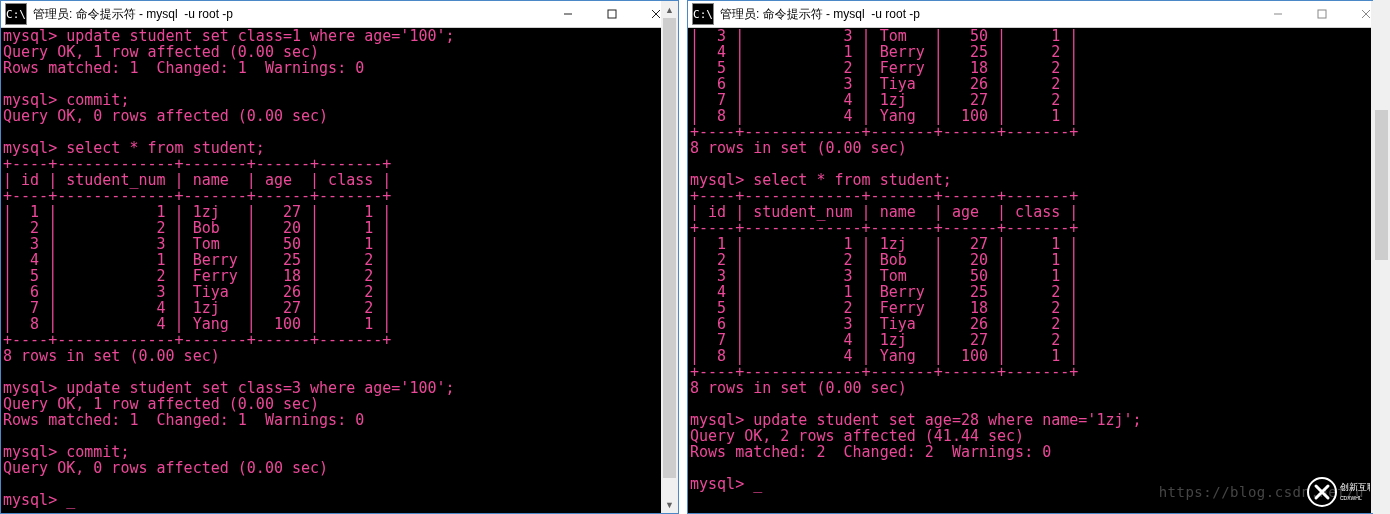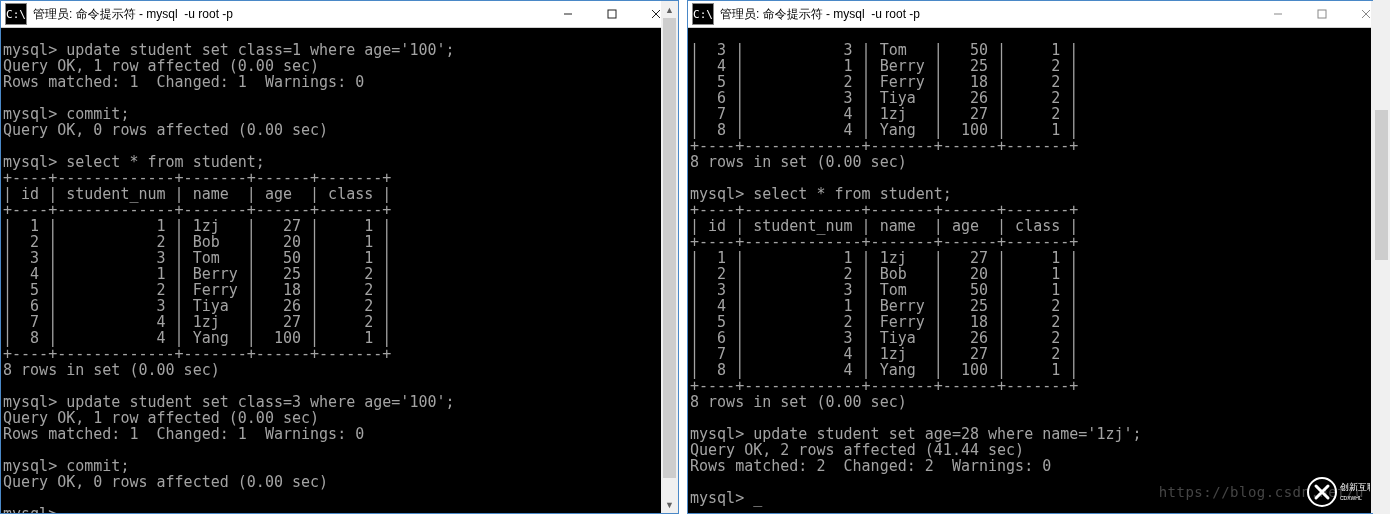--- a/index.html
+++ b/index.html
@@ -6,21 +6,21 @@
   .wrap{display:flex;width:1390px;height:514px;position:relative;}
   .window{position:relative;display:flex;flex-direction:column;border:1px solid #4a88c7;background:#fff;}
   .window.left{width:677px;height:512px;margin-right:8px;}
   .window.right{width:700px;height:512px;}
   .titlebar{height:26px;background:#fff;display:flex;align-items:center;border-bottom:1px solid #d0d0d0;font-size:12px;color:#000;}
   .titlebar .ticon{width:20px;height:20px;margin:0 4px;display:flex;align-items:center;justify-content:center;font-size:11px;background:#000;color:#fff;border:1px solid #888;font-family:Consolas,monospace;}
   .titlebar .title{flex:1;padding-left:2px;white-space:pre;}
   .titlebar .btns{display:flex;height:100%;}
   .titlebar .btn{width:44px;display:flex;align-items:center;justify-content:center;font-size:12px;color:#222;}
   .titlebar .btn svg{width:10px;height:10px;}
-  .term{flex:1;background:#000;color:#a3a3a3;font-family:"NSimSun","SimSun",Consolas,monospace;font-size:15px;line-height:16px;white-space:pre;overflow:hidden;position:relative;padding:14px 2px;}
+  .term{flex:1;background:#000;color:#ec4899;font-family:"NSimSun","SimSun",Consolas,monospace;font-size:15px;line-height:16px;white-space:pre;overflow:hidden;position:relative;padding:0 2px;}
   .term .line{height:16px;}
   .term .underline-red{text-decoration-color:#ff0000;text-decoration-thickness:1px;}
   .scrollbar-v{position:absolute;right:0;top:0;width:17px;height:100%;background:#f0f0f0;}
   .scrollbar-v .thumb{position:absolute;left:2px;width:13px;background:#cdcdcd;}
   .scrollbar-v .arrow{position:absolute;left:0;width:17px;height:17px;display:flex;align-items:center;justify-content:center;color:#606060;font-size:9px;}
   .page-scroll{position:absolute;right:0;top:0;width:17px;height:514px;background:#f0f0f0;}
   .page-scroll .thumb{position:absolute;left:2px;width:13px;background:#cdcdcd;}
   .watermark{position:absolute;right:26px;bottom:14px;font-family:Consolas,monospace;font-size:14px;color:#6a6a6a;opacity:.65;letter-spacing:.5px;}
   .logo{position:absolute;right:20px;bottom:6px;width:64px;height:32px;}
 </style>

